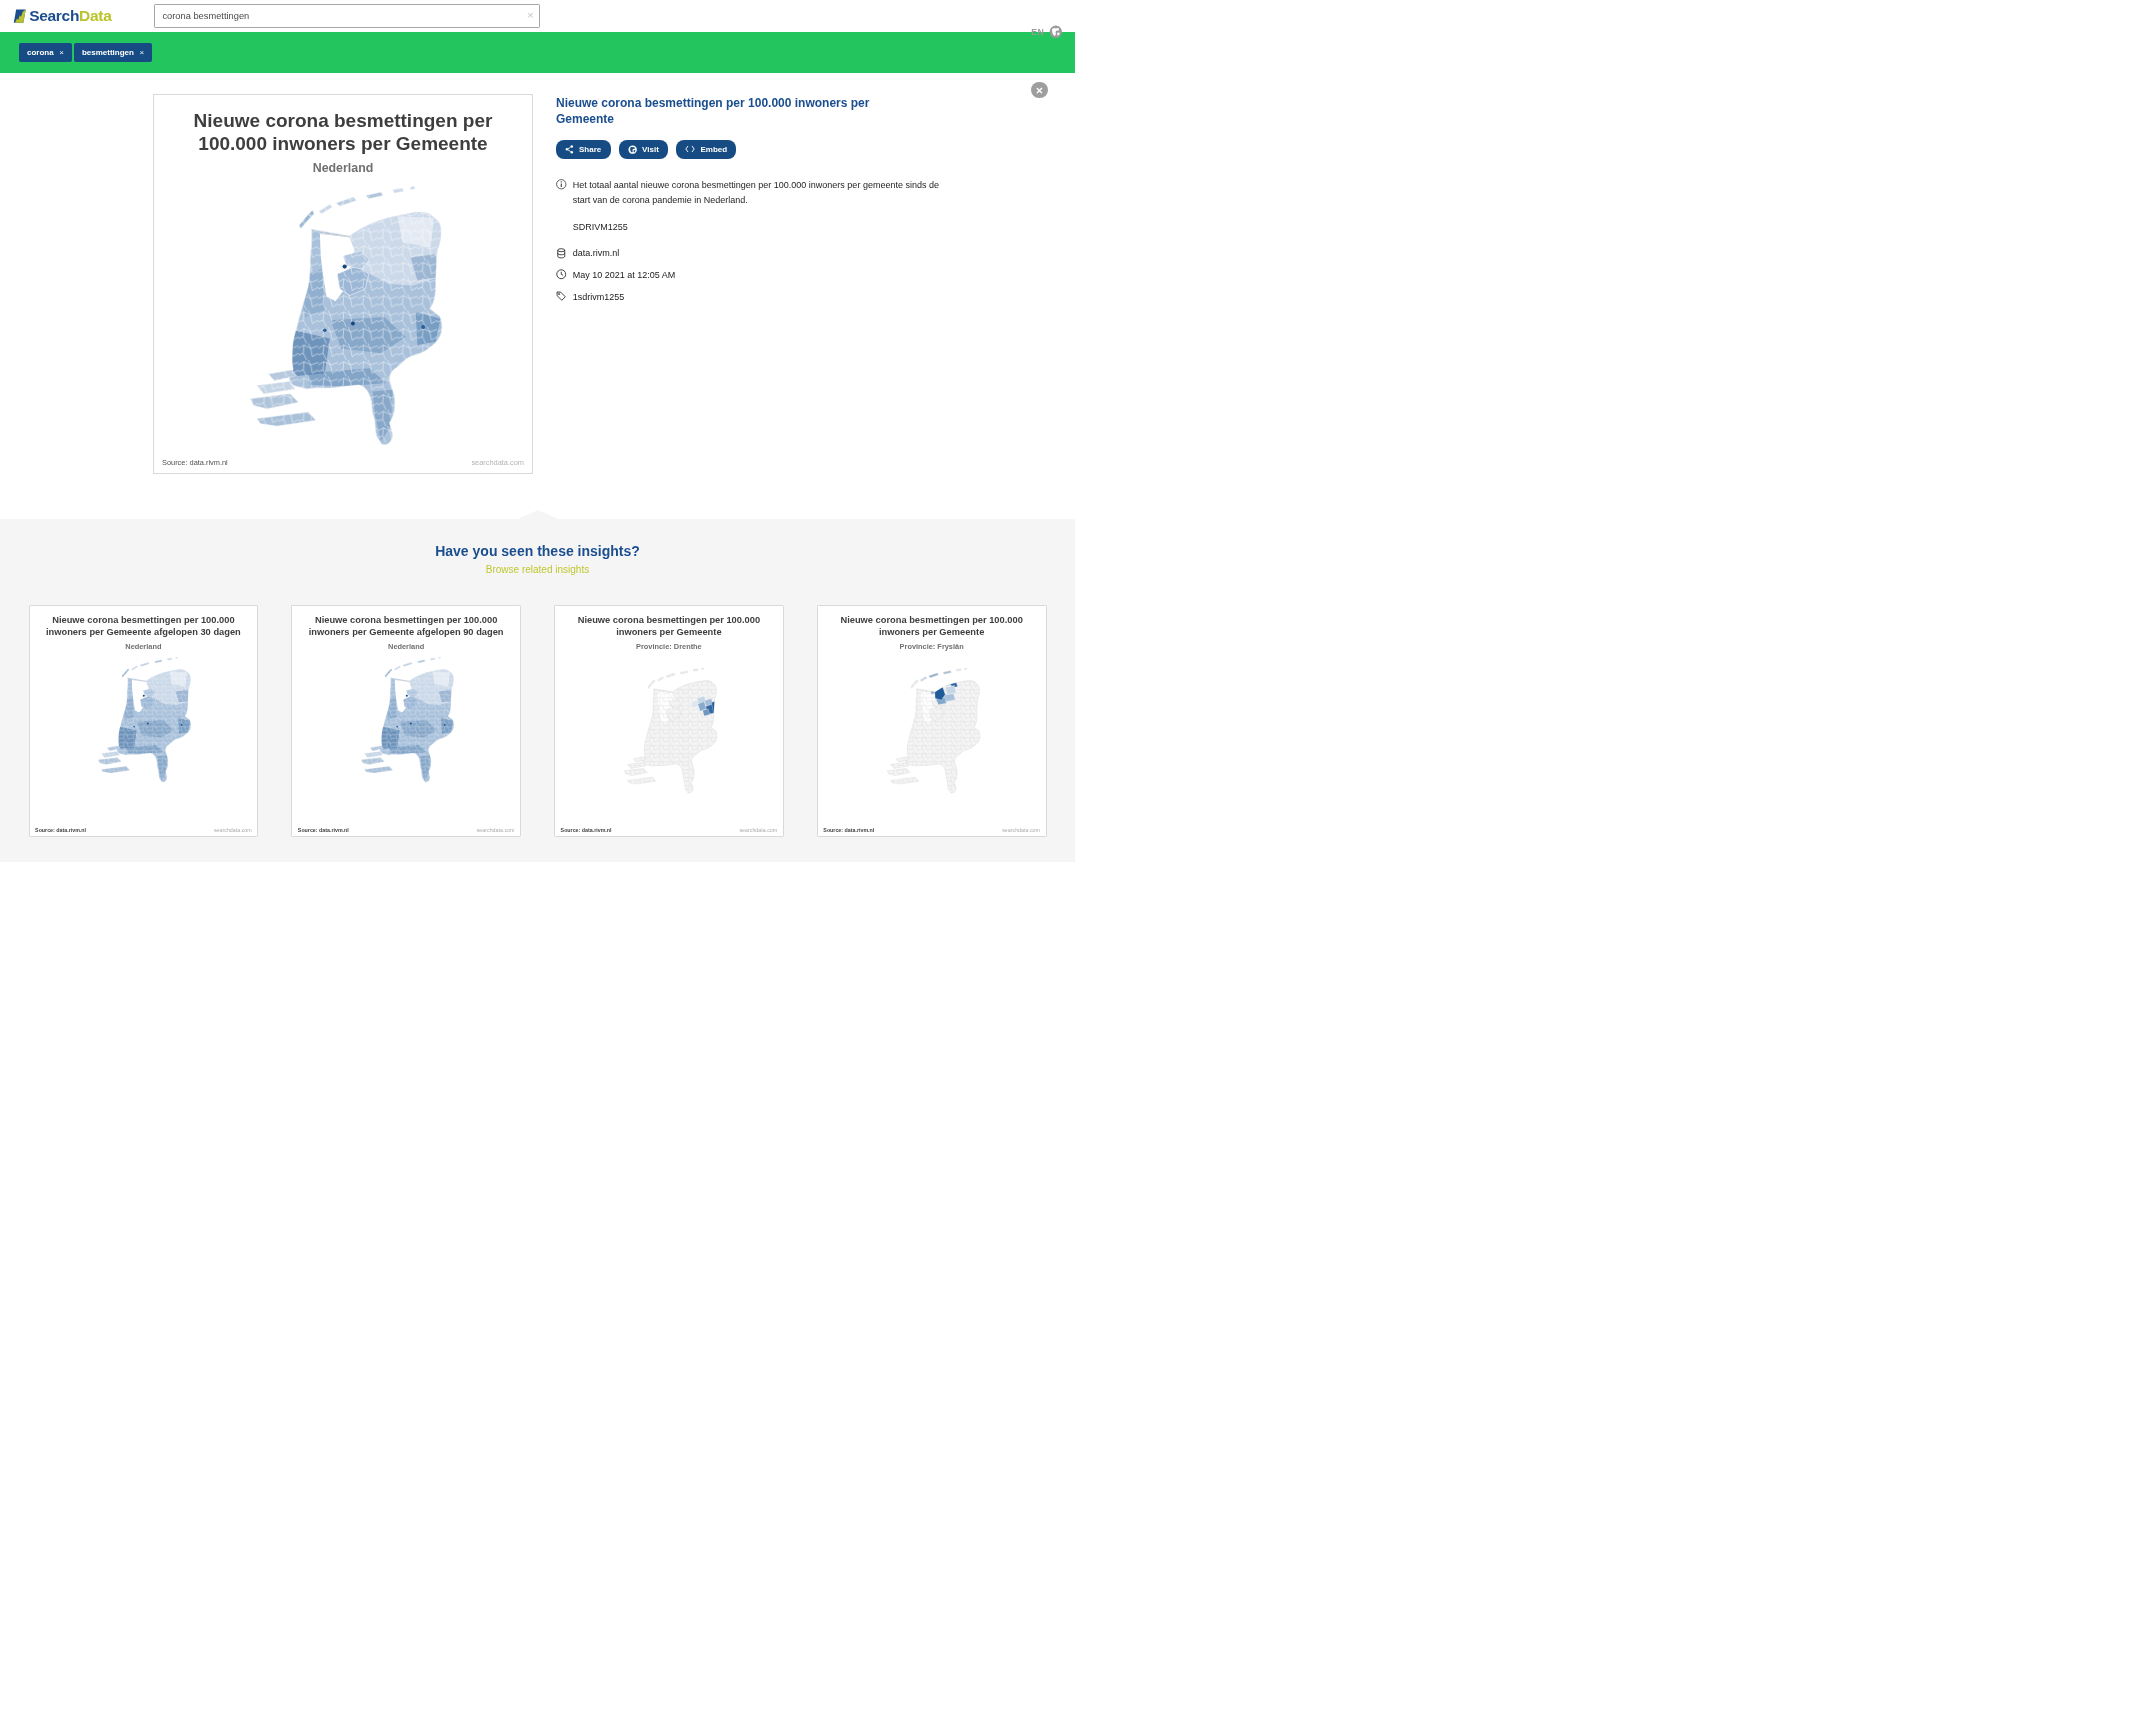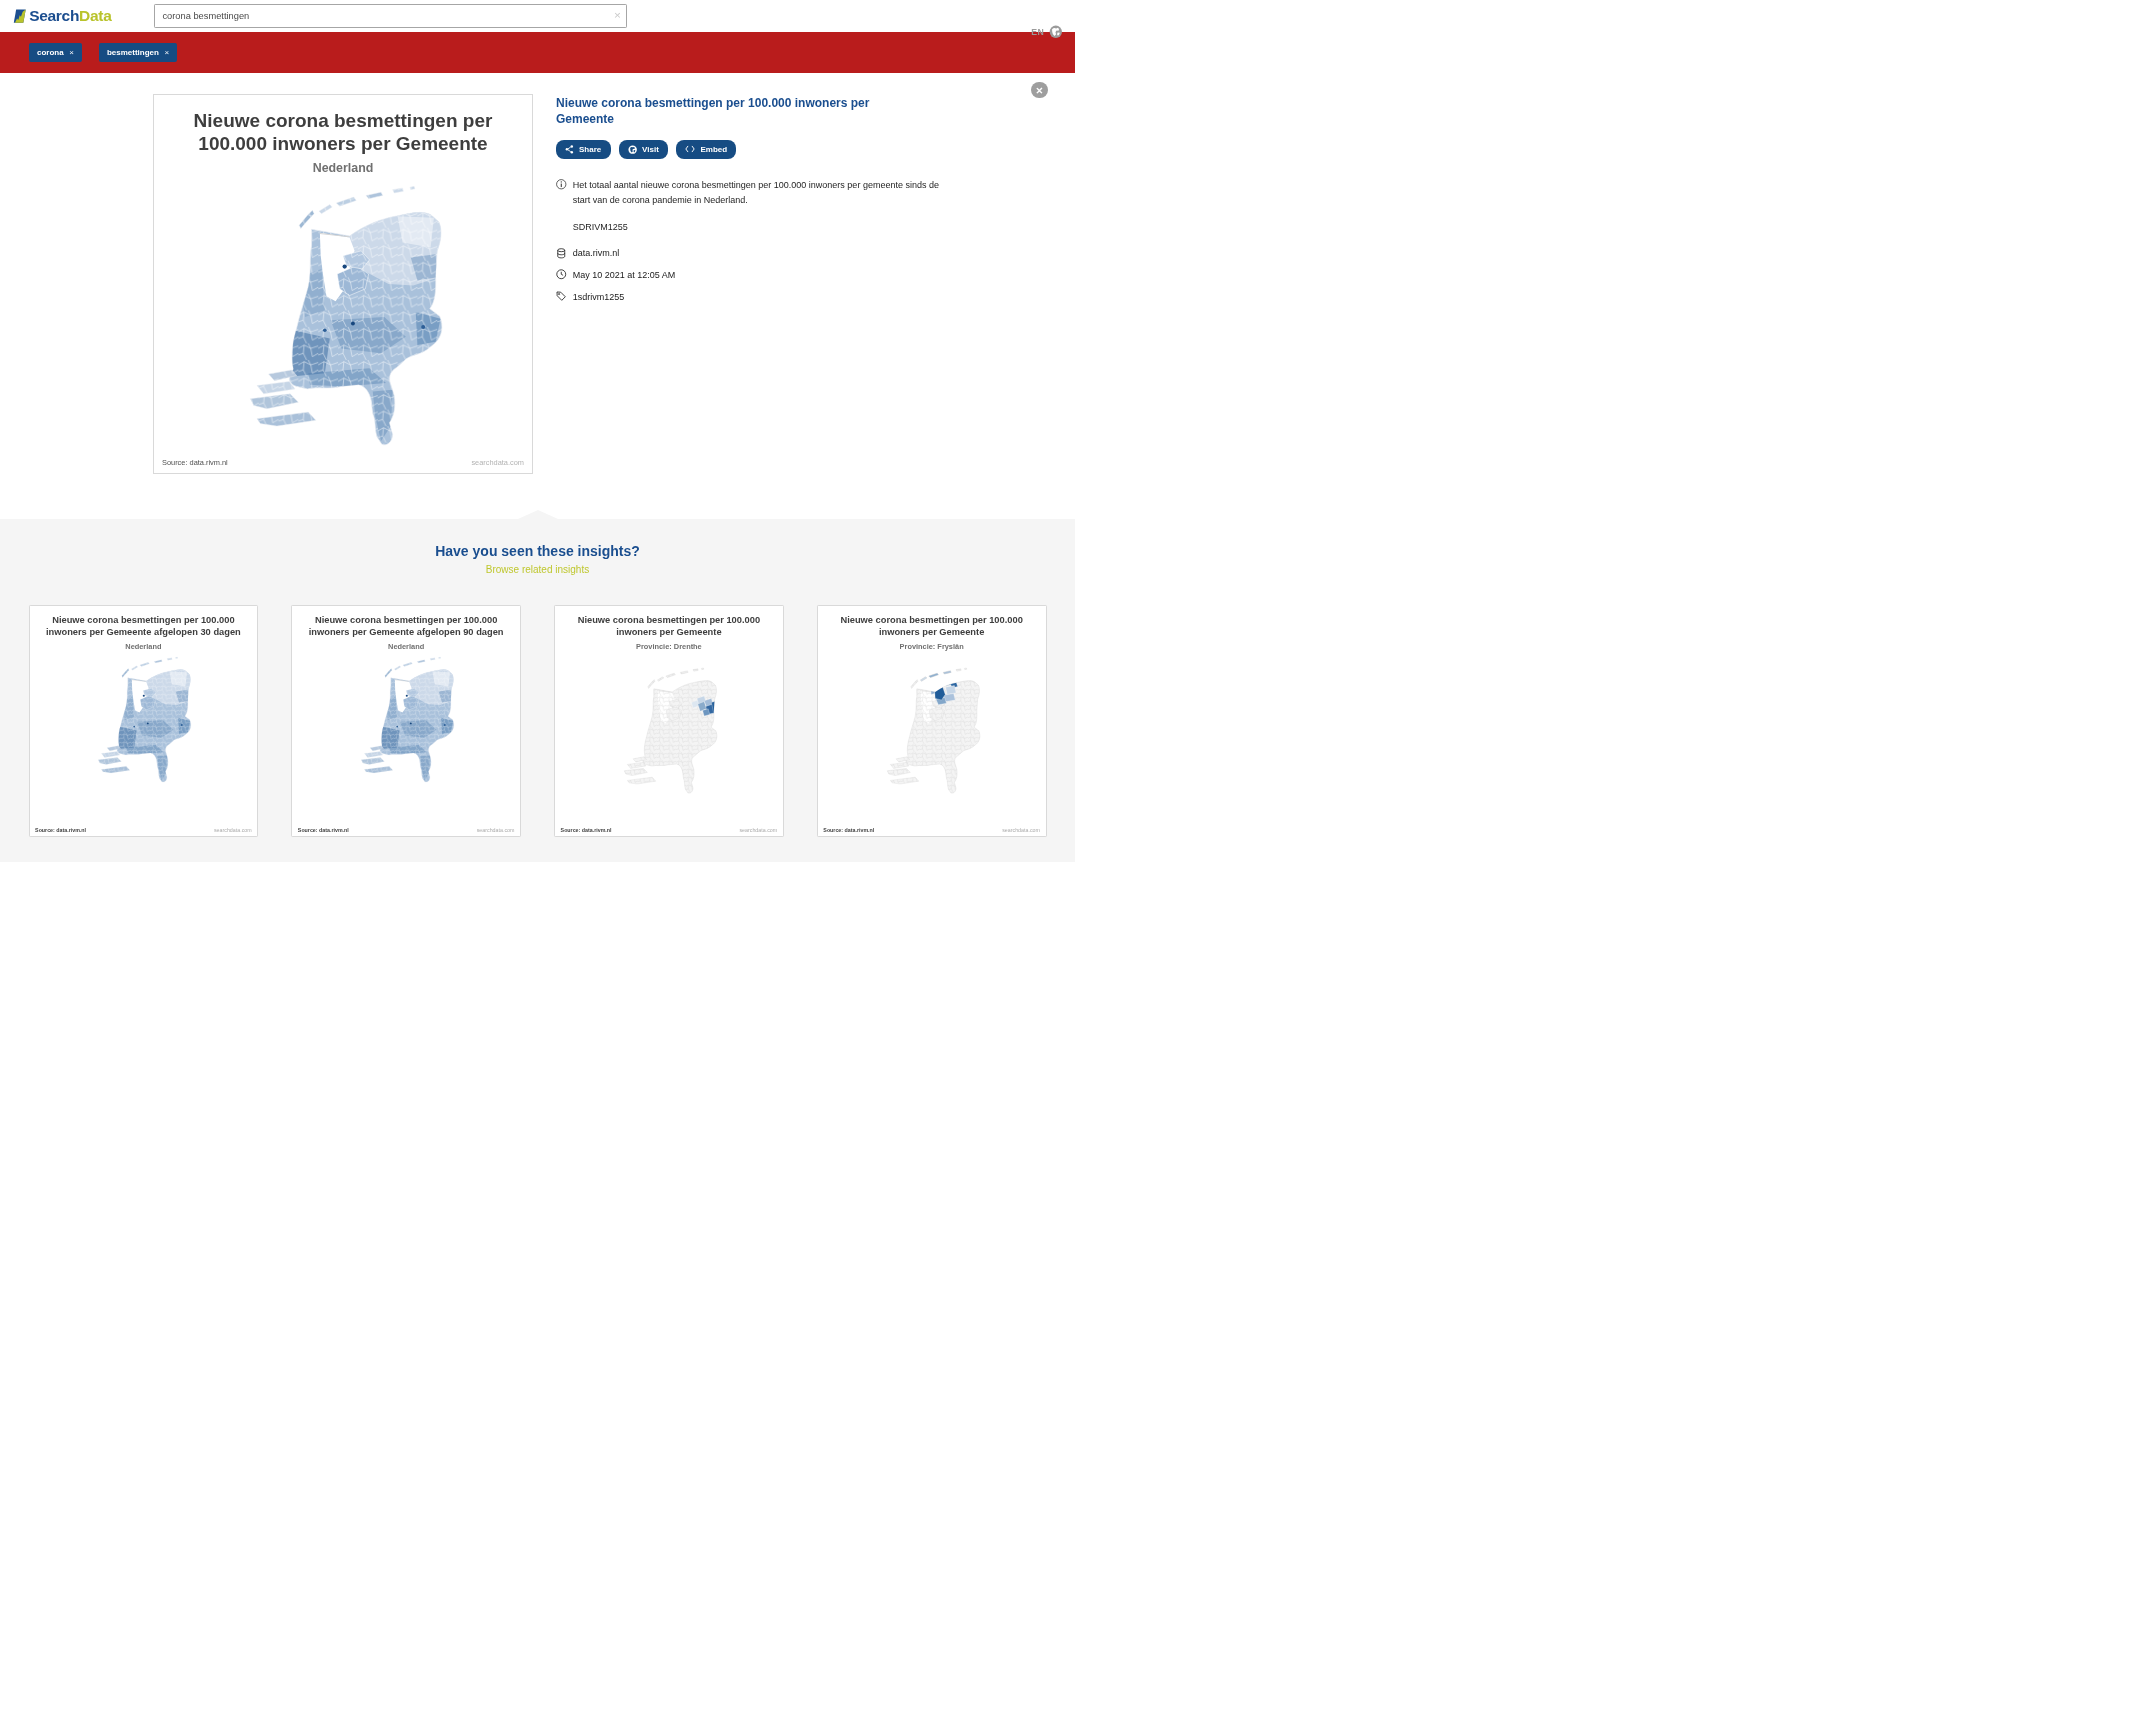--- a/index.html
+++ b/index.html
@@ -10,32 +10,32 @@
     -webkit-font-smoothing:antialiased;
     overflow:hidden;
   }
 
   
   .header { position:relative; height:32px; background:#fff; }
   .logo { position:absolute; left:12.4px; top:6.8px; display:flex; align-items:center; cursor:pointer; }
   .logo svg { margin-right:2.5px; }
   .logo .w1 { font-size:15.5px; font-weight:bold; color:#1c4e8f; letter-spacing:-0.3px; }
   .logo .w2 { font-size:15.5px; font-weight:bold; color:#b9c32b; letter-spacing:-0.3px; }
-  .searchwrap { position:absolute; left:154px; top:4.3px; width:473px; height:23.6px; }
+  .searchwrap { position:absolute; left:154px; top:4.3px; width:386px; height:23.6px; }
   .searchwrap input {
     width:100%; height:100%; border:0.6px solid #a6a6a6; border-radius:1.2px;
     padding:0 22px 0 7.4px; font-size:9.3px; color:#4a4a4a;
     font-family:"Liberation Sans", sans-serif; outline:none; background:#fff;
   }
   .search-clear { position:absolute; right:6.2px; top:5px; font-size:11.8px; color:#c9c9c9; cursor:pointer; line-height:13px; }
   .langwrap { position:absolute; right:12.4px; top:25px; display:flex; align-items:center; gap:5px; cursor:pointer;padding-left:16px; }
   .langwrap .lang { font-size:8.7px; font-weight:bold; color:#9b9b9b; letter-spacing:0.3px; }
 
   
-  .filterband { height:41px; background:#b91c1c; display:flex; align-items:center; padding-left:29px; gap:17px; }
+  .filterband { height:41px; background:#22c55e; display:flex; align-items:center; padding-left:19px; gap:2px; }
   .tag {
     background:#164c83; color:#fff; font-size:8px; font-weight:bold;
     padding:5px 8px; border-radius:1.9px; display:flex; align-items:center; gap:5.6px; cursor:pointer;
   }
   .tag .x { font-weight:400; font-size:8px; opacity:.95; }
 
   
   .detail { position:relative; height:446px; background:#fff; }
   .closebtn {
     position:absolute; left:1031px; top:8.7px; width:16.7px; height:16.7px; border-radius:50%;

